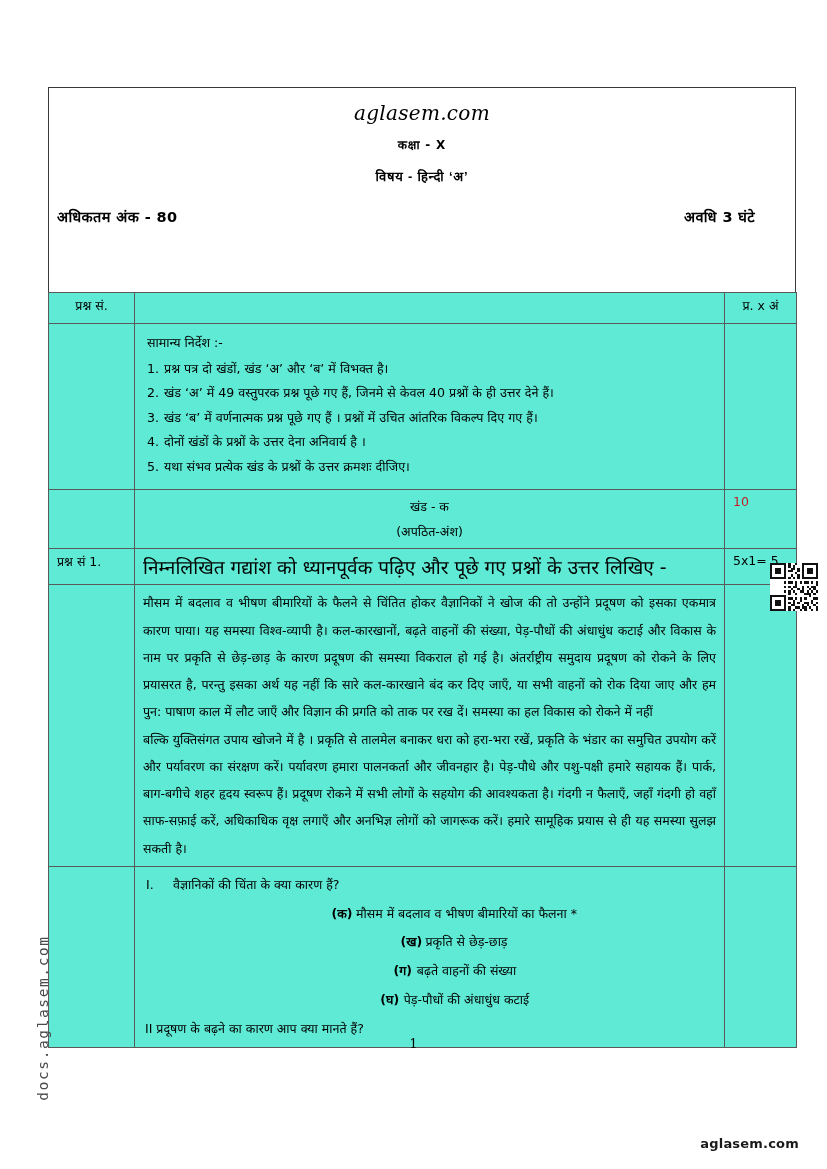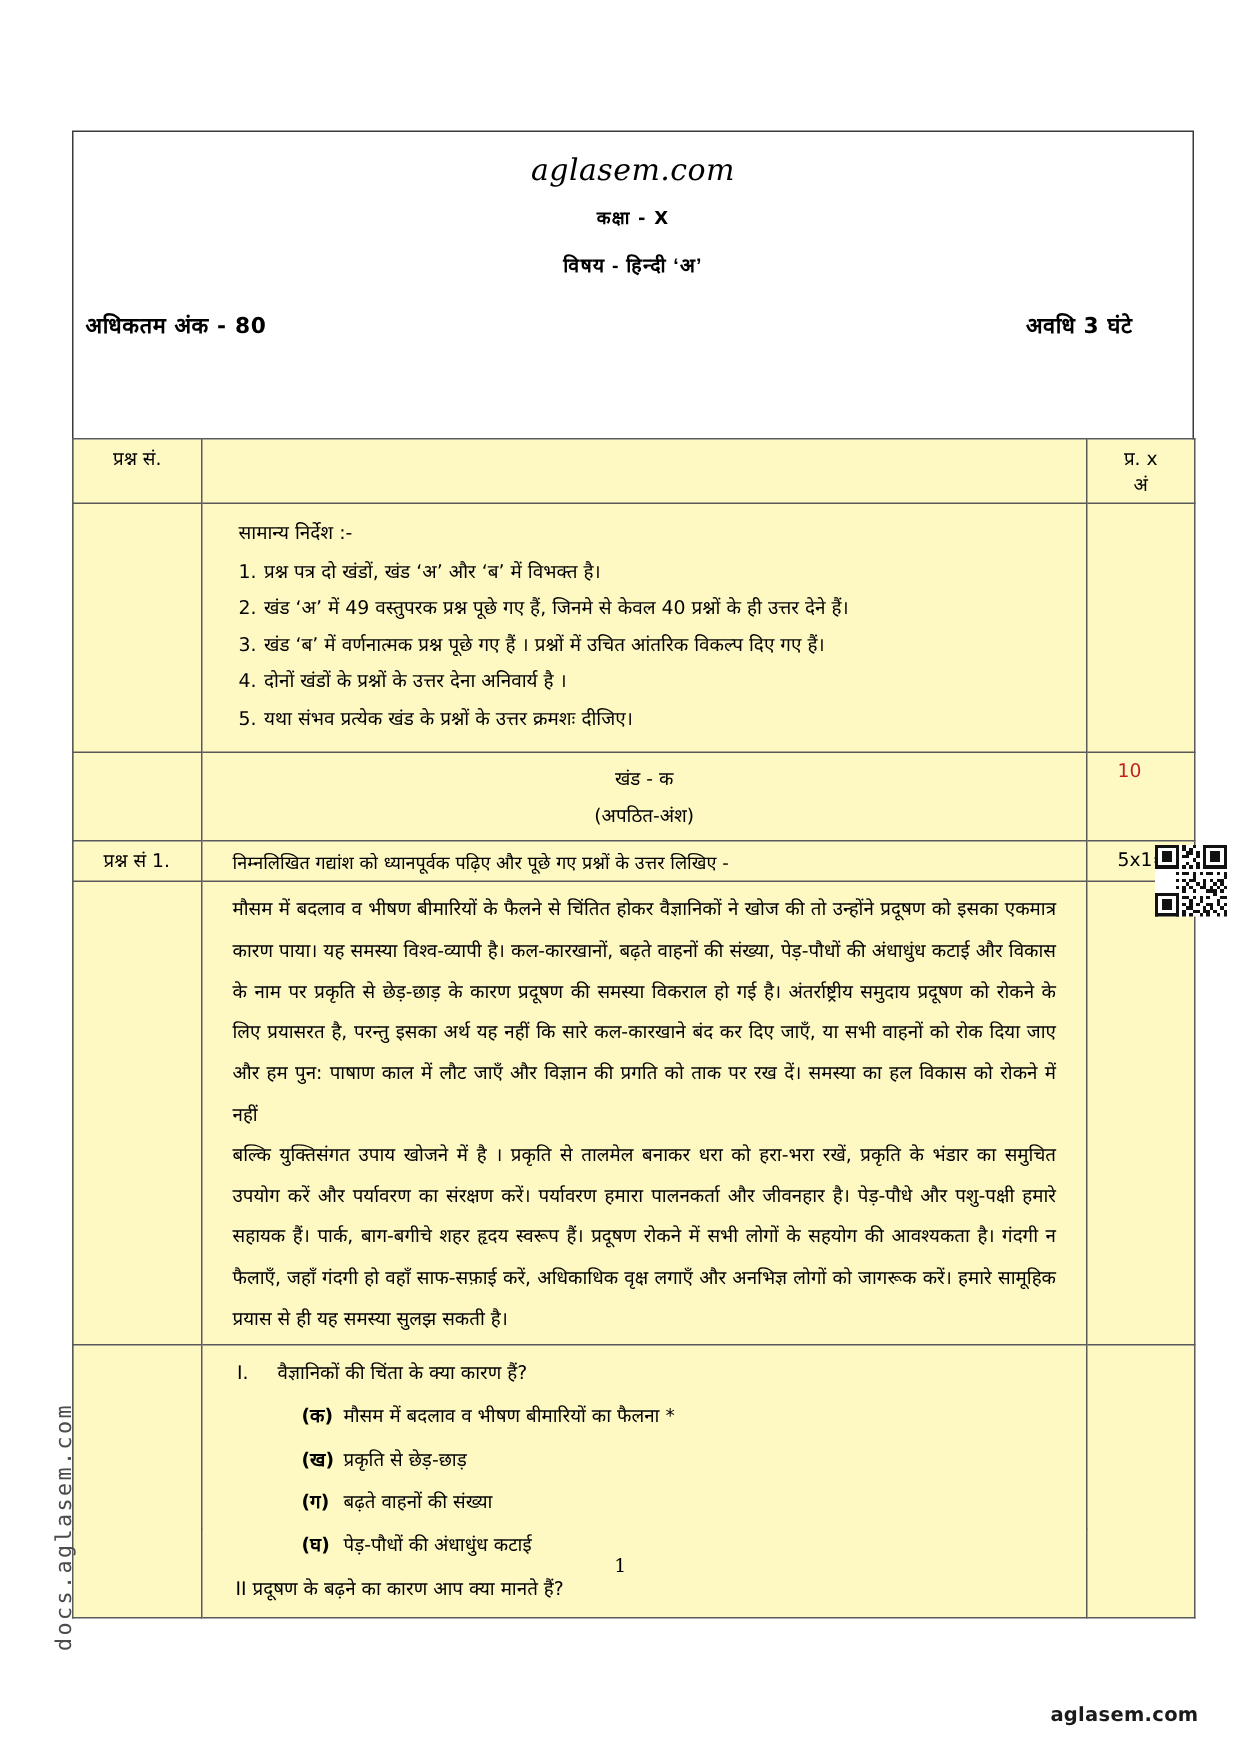--- a/index.html
+++ b/index.html
@@ -86,24 +86,24 @@
     left: 48px;
     top: 292px;
     width: 748px;
     border-collapse: collapse;
     table-layout: fixed;
     font-family: "DejaVu Sans", "Liberation Sans", sans-serif;
   }
   #qp-table td, #qp-table th {
     border: 1px solid #5a5a5a;
     vertical-align: top;
-    padding: 4px 20px;
+    padding: 4px 8px;
     font-weight: normal;
     font-size: 12.5px;
-    background: #fef9c3;
+    background: #5eead4;
     margin-left: 43px;
   }
   .col-qno  { width: 86px; }
   .col-body { width: 590px; }
   .col-mark { width: 72px; }
 
   .th-cell {
     text-align: center;
     font-size: 12.5px;
     padding-top: 6px;
@@ -166,21 +166,21 @@
     line-height: 2.3;
     font-size: 12.9px;
     padding: 5px 4px 8px 5px;
   }
   .q-roman {
     display: inline-block;
     width: 30px;
     padding-left: 3px;
     box-sizing: border-box;
   }
-  .opt-line { padding-left: 46px; }
+  .opt-line { padding-left: 46px; text-align: center; }
   .opt-key {
     display: inline-block;
     min-width: 28px;
     font-weight: bold;
   }
   .q-line-2 { padding-left: 2px; }
 
   
   #qr-code {
     position: absolute;
@@ -289,21 +289,21 @@
     <td></td>
     <td class="section-cell">
       <div>खंड - क</div>
       <div>(अपठित-अंश)</div>
     </td>
     <td class="mark-red">10</td>
   </tr>
 
   <tr>
     <td class="qno-cell">प्रश्न सं 1.</td>
-    <td style="font-size:12px;padding-top:5px;">निम्नलिखित गद्यांश को ध्यानपूर्वक पढ़िए और पूछे गए प्रश्नों के उत्तर लिखिए -</td>
+    <td style="font-size:19px;padding-top:5px;">निम्नलिखित गद्यांश को ध्यानपूर्वक पढ़िए और पूछे गए प्रश्नों के उत्तर लिखिए -</td>
     <td class="mark-plain">5x1= 5</td>
   </tr>
 
   <tr>
     <td></td>
     <td class="passage-cell">
       <p>मौसम में बदलाव व भीषण बीमारियों  के फैलने से चिंतित होकर वैज्ञानिकों ने खोज की तो उन्होंने प्रदूषण को इसका एकमात्र कारण पाया। यह समस्या विश्व-व्यापी है। कल-कारखानों, बढ़ते वाहनों की संख्या, पेड़-पौधों की अंधाधुंध कटाई और विकास के नाम पर प्रकृति से  छेड़-छाड़ के कारण प्रदूषण की समस्या विकराल हो गई है। अंतर्राष्ट्रीय समुदाय प्रदूषण को रोकने के लिए प्रयासरत है, परन्तु इसका अर्थ यह नहीं कि सारे कल-कारखाने बंद कर दिए जाएँ, या सभी वाहनों को रोक दिया जाए और हम पुन: पाषाण काल में लौट जाएँ और विज्ञान की प्रगति को ताक पर रख दें। समस्या का हल विकास को रोकने में नहीं</p>
       <p>बल्कि युक्तिसंगत उपाय खोजने में है । प्रकृति से तालमेल बनाकर धरा को हरा-भरा रखें, प्रकृति के भंडार का समुचित उपयोग करें और पर्यावरण का संरक्षण करें। पर्यावरण हमारा पालनकर्ता और जीवनहार है। पेड़-पौधे और पशु-पक्षी हमारे सहायक हैं। पार्क, बाग-बगीचे शहर हृदय स्वरूप हैं। प्रदूषण रोकने में सभी लोगों के सहयोग की आवश्यकता है। गंदगी न फैलाएँ, जहाँ गंदगी हो वहाँ साफ-सफ़ाई करें, अधिकाधिक वृक्ष लगाएँ और अनभिज्ञ लोगों को जागरूक करें। हमारे सामूहिक प्रयास से ही यह समस्या सुलझ सकती है।</p>
     </td>
     <td></td>

